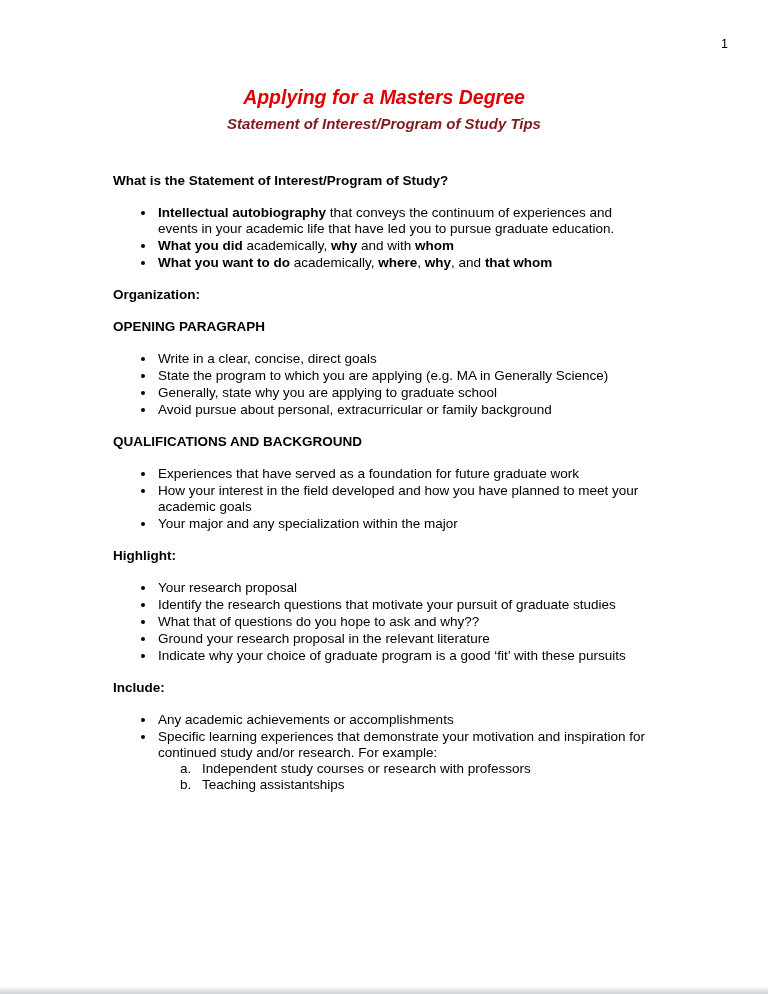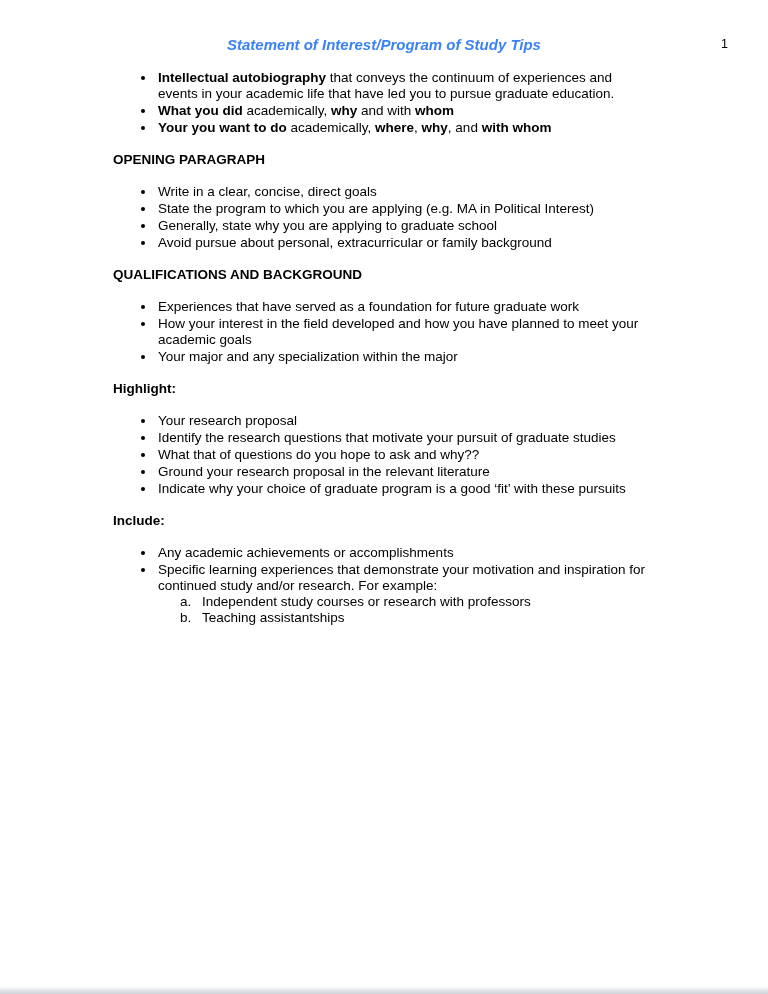--- a/index.html
+++ b/index.html
@@ -79,33 +79,36 @@
     background: linear-gradient(#ffffff, #cdd2d6);
   }
 </style>
 </head>
 <body>
 
 <div class="page">
 
   <div class="page-number">1</div>
 
-  <h2 class="subtitle" style="color: #3b82f6;">Statement of Interest/Program of Study Tips</h2>
+  <h1 class="title" style="color: rgb(224, 0, 0);">Applying for a Masters Degree</h1>
+  <h2 class="subtitle" style="color: #7f1d1d;">Statement of Interest/Program of Study Tips</h2>
 
+  <p class="heading first">What is the Statement of Interest/Program of Study?</p>
   <ul class="bullets">
     <li><span class="b">Intellectual autobiography</span><span> that conveys the continuum of experiences and events in your academic life that have led you to pursue graduate education.</span></li>
     <li><span class="b">What you did</span><span> academically, </span><span class="b">why</span><span> and with </span><span class="b">whom</span></li>
-    <li><span class="b">Your you want to do</span><span> academically, </span><span class="b">where</span><span>, </span><span class="b">why</span><span>, and </span><span class="b">with whom</span></li>
+    <li><span class="b">What you want to do</span><span> academically, </span><span class="b">where</span><span>, </span><span class="b">why</span><span>, and </span><span class="b">that whom</span></li>
   </ul>
 
+  <p class="heading">Organization:</p>
 
   <p class="heading">OPENING PARAGRAPH</p>
   <ul class="bullets">
     <li>Write in a clear, concise, direct goals</li>
-    <li>State the program to which you are applying (e.g. MA in Political Interest)</li>
+    <li>State the program to which you are applying (e.g. MA in Generally Science)</li>
     <li>Generally, state why you are applying to graduate school</li>
     <li>Avoid pursue about personal, extracurricular or family background</li>
   </ul>
 
   <p class="heading">QUALIFICATIONS AND BACKGROUND</p>
   <ul class="bullets">
     <li>Experiences that have served as a foundation for future graduate work</li>
     <li>How your interest in the field developed and how you have planned to meet your academic goals</li>
     <li>Your major and any specialization within the major</li>
   </ul>

